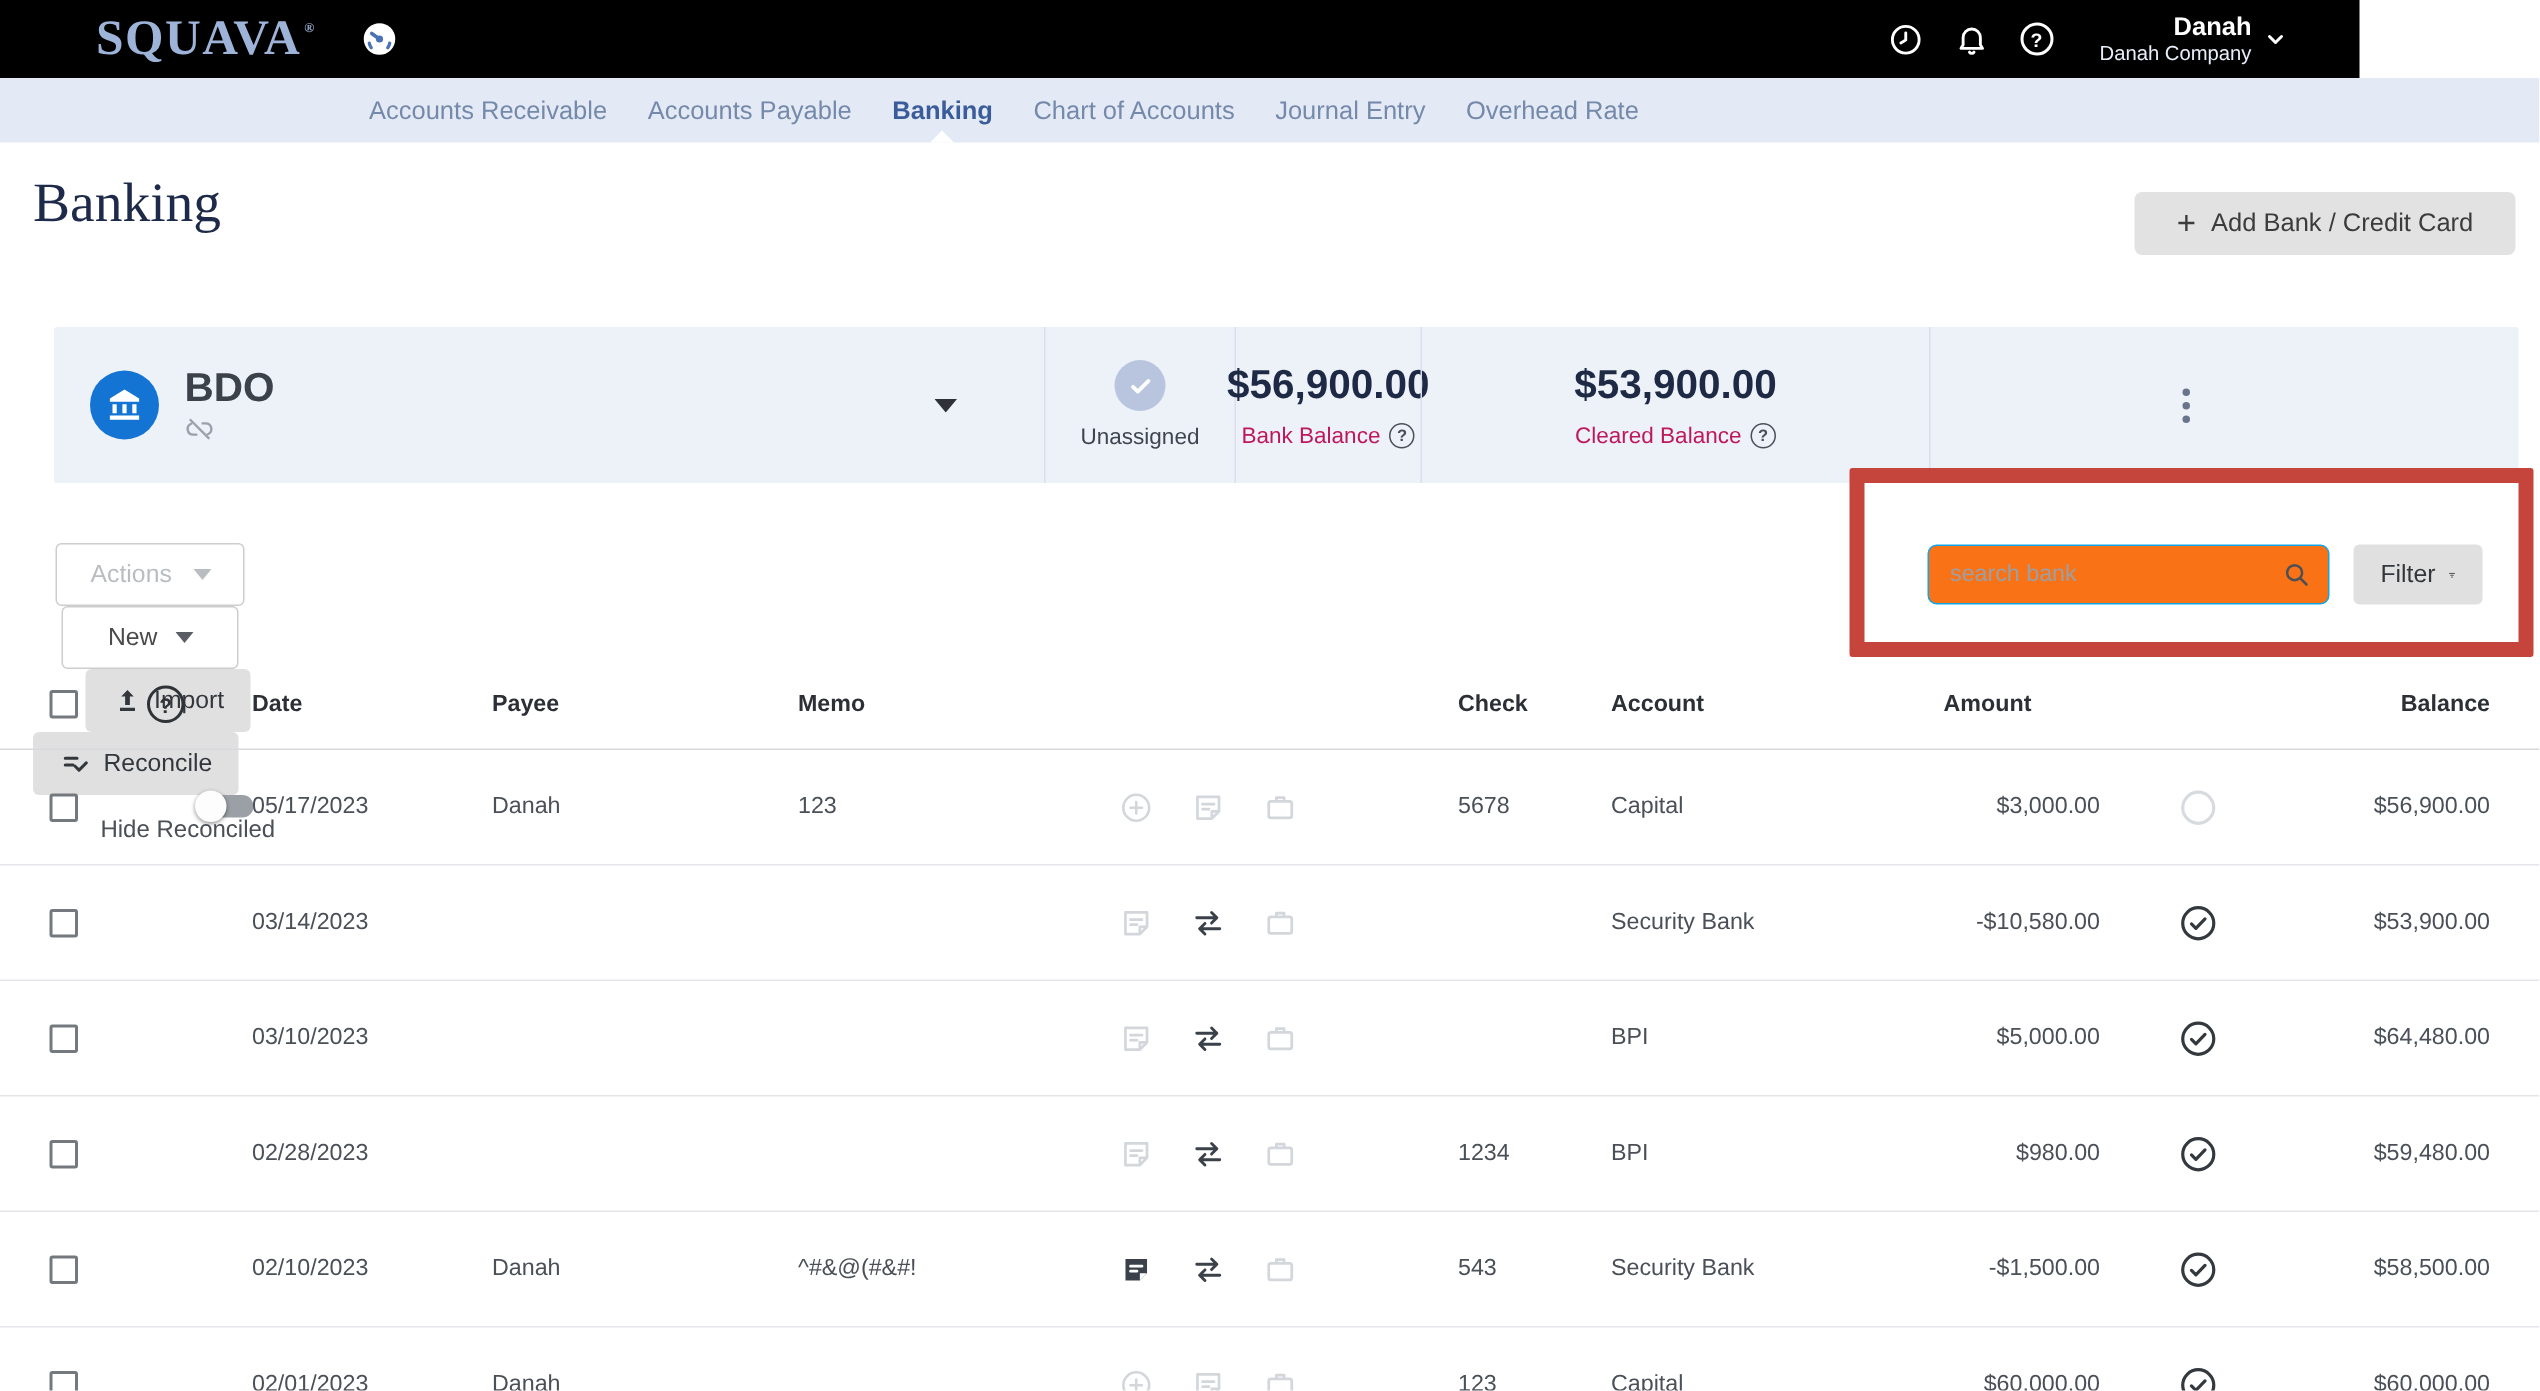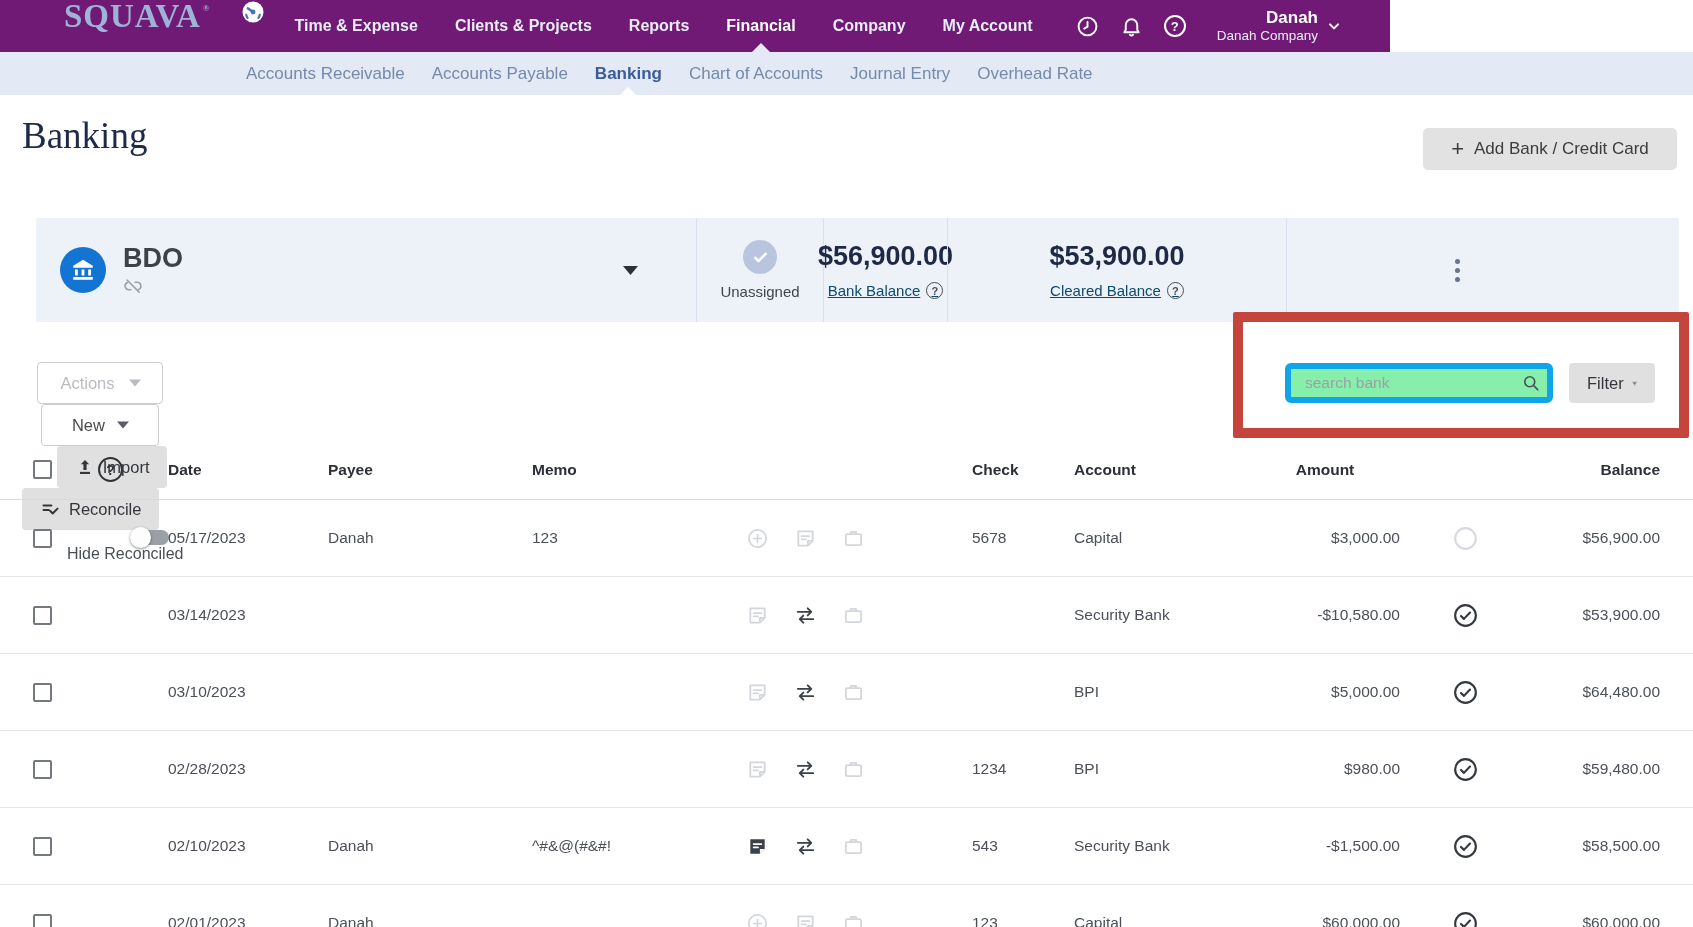--- a/index.html
+++ b/index.html
@@ -2,21 +2,21 @@
 <html><head>
 <meta charset="utf-8">
 <style>
   * { box-sizing: border-box; margin: 0; padding: 0; }
   html,body { width:1693px; height:927px; }
   body {
     position: relative; overflow: hidden; background:#fff;
     font-family:"Liberation Sans", sans-serif; color:#4b5058;
   }
   
-  .topnav{position:absolute;left:0;top:0;width:1390px;height:52px;background:#701a75;display:flex;}
+  .topnav{position:absolute;left:0;top:0;width:1573px;height:52px;background:#000000;display:flex;align-items:center;}
   .logo{margin-left:64px;font-family:"Liberation Serif",serif;font-weight:700;font-size:33px;letter-spacing:1px;color:#9db3d8;line-height:1;display:flex;align-items:flex-start;}
   .logo sup{font-size:9px;margin-top:4px;margin-left:2px;}
   .nav-gauge{margin-left:30px;width:24px;height:24px;display:block;cursor:pointer;}
   .topnav ul{list-style:none;display:flex;align-items:center;gap:37px;margin-left:30px;height:52px;}
   .topnav li{position:relative;height:52px;display:flex;align-items:center;font-size:16px;font-weight:600;color:#e9eef8;cursor:pointer;}
   .topnav li.active{color:#fff;font-weight:700;}
   .topnav li.active::after{content:"";position:absolute;left:50%;bottom:0;transform:translateX(-50%);
     border-left:9px solid transparent;border-right:9px solid transparent;border-bottom:9px solid #e4eaf5;}
   .topnav-right{position:absolute;right:48px;top:0;height:52px;display:flex;align-items:center;gap:21px;}
   .ring{width:22px;height:22px;border:2px solid #fff;border-radius:50%;display:grid;place-items:center;color:#fff;font-weight:700;font-size:13px;cursor:pointer;}
@@ -43,21 +43,21 @@
   .card-sec{border-left:1px solid #d9dfec;display:flex;flex-direction:column;align-items:center;justify-content:center;}
   .card-sec:first-child{border-left:none;flex-direction:row;justify-content:flex-start;padding-left:24px;}
   .bank-avatar{width:46px;height:46px;border-radius:50%;background:#1474d4;display:grid;place-items:center;flex:0 0 auto;cursor:pointer;}
   .bank-id{margin-left:17px;display:flex;flex-direction:column;}
   .bank-name{font-size:27px;font-weight:700;color:#3b4249;line-height:1.05;}
   .unlink{margin-top:3px;width:20px;height:20px;}
   .bank-caret{margin-left:auto;margin-right:58px;color:#2e3238;cursor:pointer;}
   .stat-circle{width:34px;height:34px;border-radius:50%;background:#b9c5de;display:grid;place-items:center;cursor:pointer;}
   .stat-label{margin-top:9px;font-size:15px;color:#3f4650;}
   .bal-amount{font-size:27px;font-weight:700;color:#1e2a45;}
-  .bal-label{margin-top:10px;font-size:15px;color:#0c4a6e;display:flex;align-items:center;gap:6px;text-decoration:underline;}
+  .bal-label{margin-top:10px;font-size:15px;color:#be185d;display:flex;align-items:center;gap:6px;}
   .info-ring{width:17px;height:17px;border:1.5px solid #4a4f57;border-radius:50%;display:grid;place-items:center;color:#4a4f57;font-weight:700;font-size:11px;cursor:pointer;}
   .kebab{display:flex;flex-direction:column;gap:4px;cursor:pointer;padding:8px;}
   .kebab i{width:5px;height:5px;border-radius:50%;background:#68748c;}
   
   .toolbar{position:absolute;left:22px;top:362px;display:flex;align-items:flex-end;flex-direction:column;}
   .btn{height:42px;border-radius:4px;font-family:"Liberation Sans",sans-serif;font-size:16.5px;display:flex;align-items:center;justify-content:center;cursor:pointer;}
   .btn-outline{background:#fff;border:1px solid #cdcdcd;color:#4b4b4b;gap:14px;}
   .btn-outline.disabled{color:#b9bcc0;}
   .btn-outline.disabled svg{color:#b9bcc0;}
   .btn-gray{background:#e0e0e0;border:none;color:#33373c;gap:8px;padding:0 18px;}
@@ -65,21 +65,21 @@
   .w-new{width:118px;margin-right:24px;gap:12px;}
   .w-import{margin-right:16px;}
   .w-reconcile{margin-right:24px;}
   .caret-dn{color:#5a5e64;}
   .switch{position:relative;width:37px;height:15px;border-radius:8px;background:#9aa0a6;margin-right:14px;cursor:pointer;flex:0 0 auto;}
   .switch .knob{position:absolute;left:-2px;top:-3px;width:21px;height:21px;border-radius:50%;background:#fdfdfd;box-shadow:0 1px 3px rgba(0,0,0,.45);}
   .toggle-label{font-size:16px;color:#4b5056;}
   
   .search-group{position:absolute;left:1285px;top:363px;display:flex;gap:16px;align-items:center;}
   .search-wrap{position:relative;}
-  .search-input{width:268px;height:40px;border:6px solid #0ea5e9;border-radius:6px;padding:0 42px 0 14px;font-size:15.5px;color:#333;outline:none;font-family:"Liberation Sans",sans-serif;background:#86efac;}
+  .search-input{width:268px;height:40px;border:1px solid #0ea5e9;border-radius:6px;padding:0 42px 0 14px;font-size:15.5px;color:#333;outline:none;font-family:"Liberation Sans",sans-serif;background:#f97316;}
   .search-input::placeholder{color:#9aa0a6;}
   .search-icon{position:absolute;right:12px;top:10px;pointer-events:auto;cursor:pointer;}
   .filter-btn{width:86px;height:40px;}
   
   .annotation-box{position:absolute;left:1233px;top:312px;width:456px;height:126px;border:10px solid #c5443c;border-radius:2px;z-index:50;pointer-events:none;}
   
   .grid-row{display:grid;grid-template-columns:54px 66px 164px 200px 214px 248px 100px 180px 150px 130px 1fr;
     padding-left:24px;padding-right:33px;align-items:center;}
   .thead{position:absolute;left:0;top:440px;width:1693px;height:60px;border-bottom:1px solid #d7d9dc;
     font-size:15.5px;font-weight:700;color:#2c3036;}
@@ -111,28 +111,20 @@
   <div class="logo">
       <span>SQUAVA</span>
       <sup>®</sup>
     </div>
   <svg class="nav-gauge" viewBox="0 0 24 24">
       <circle cx="12" cy="12" r="10.5" fill="#fff"></circle>
       <path d="M12 12 6.8 8.3" stroke="#4a72b4" stroke-width="2.4" stroke-linecap="round"></path>
       <circle cx="12" cy="12" r="2.4" fill="#4a72b4"></circle>
       <path d="M5.2 14.8a7.3 7.3 0 0 0 1.3 3M18.8 14.8a7.3 7.3 0 0 1-1.3 3" stroke="#4a72b4" stroke-width="2.2" fill="none" stroke-linecap="round"></path>
     </svg>
-  <ul id="topnav-items">
-      <li>Time &amp; Expense</li>
-      <li>Clients &amp; Projects</li>
-      <li>Reports</li>
-      <li class="active">Financial</li>
-      <li>Company</li>
-      <li>My Account</li>
-    </ul>
   <div class="topnav-right">
     <svg width="23" height="23" viewBox="0 0 24 24">
         <circle cx="12" cy="12" r="9.3" fill="none" stroke="#fff" stroke-width="2"></circle>
         <path d="M12 7.2v5l-3.4 2" fill="none" stroke="#fff" stroke-width="2" stroke-linecap="round"></path>
       </svg>
     <svg width="23" height="23" viewBox="0 0 24 24" fill="none" stroke="#fff" stroke-width="2" stroke-linejoin="round">
         <path d="M18 15.5v-5a6 6 0 1 0-12 0v5L4.5 18h15L18 15.5z"></path>
         <path d="M10.4 20.6a1.9 1.9 0 0 0 3.2 0" stroke-linecap="round"></path>
       </svg>
     <span class="ring qmark"></span>

